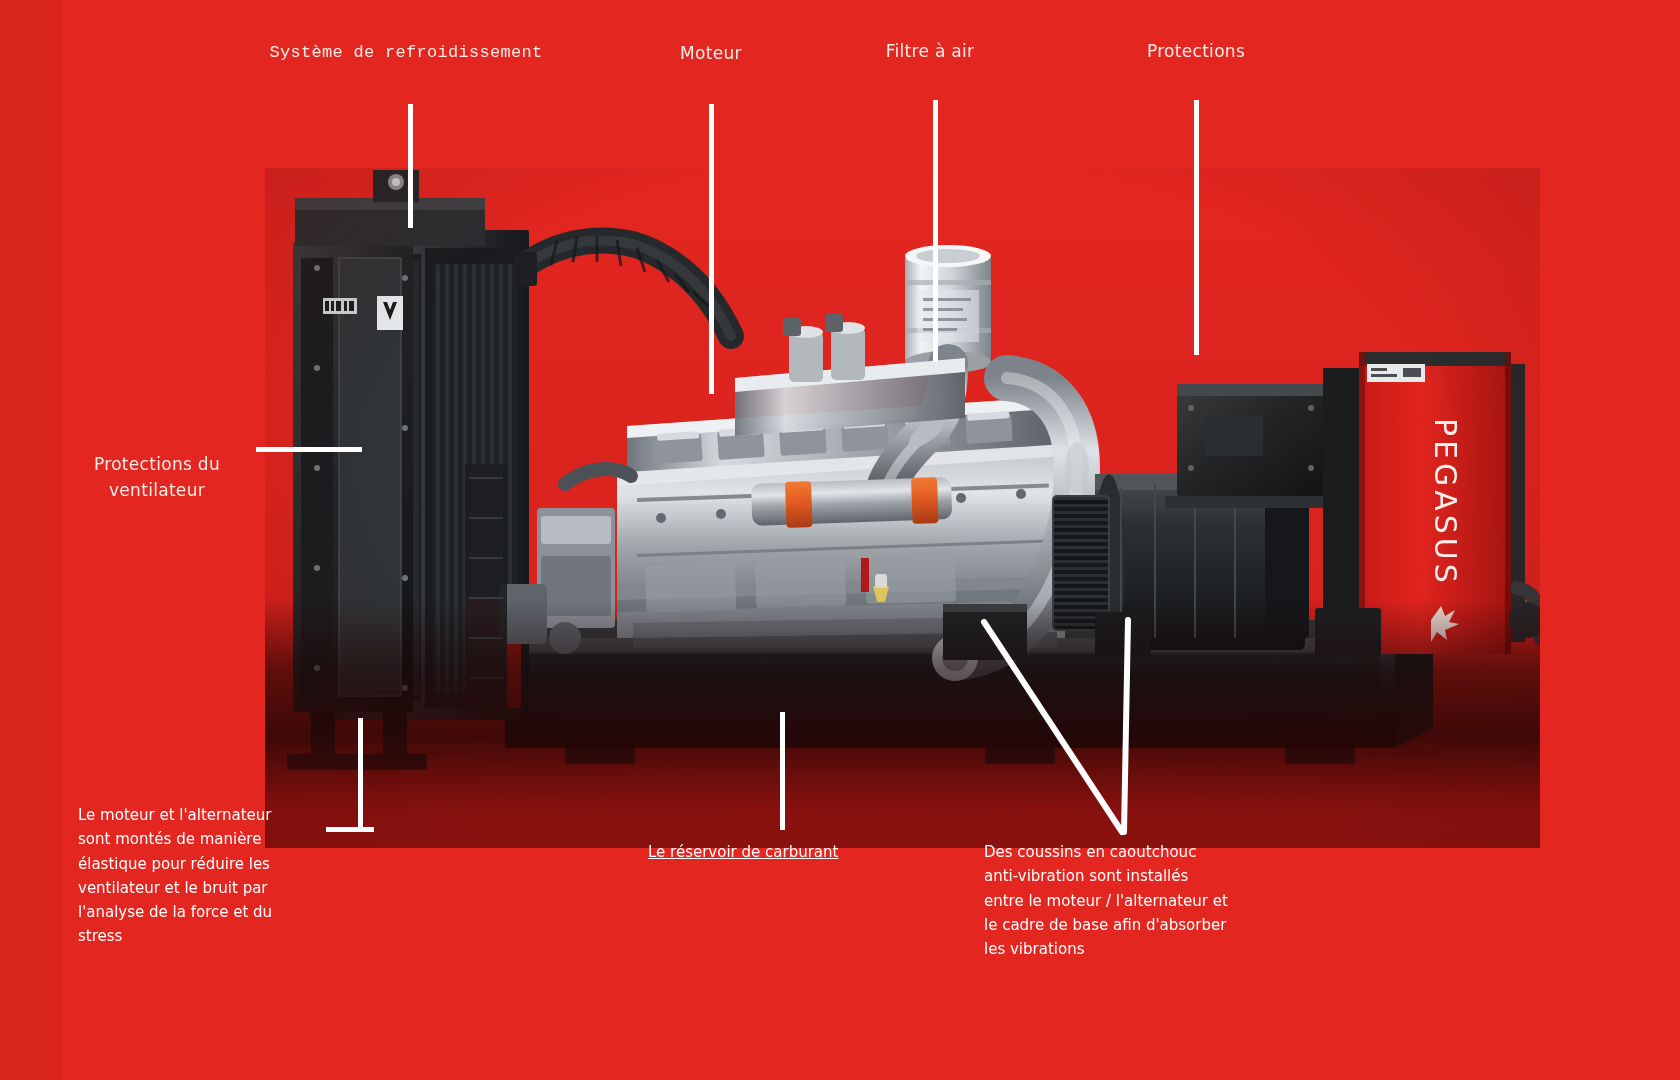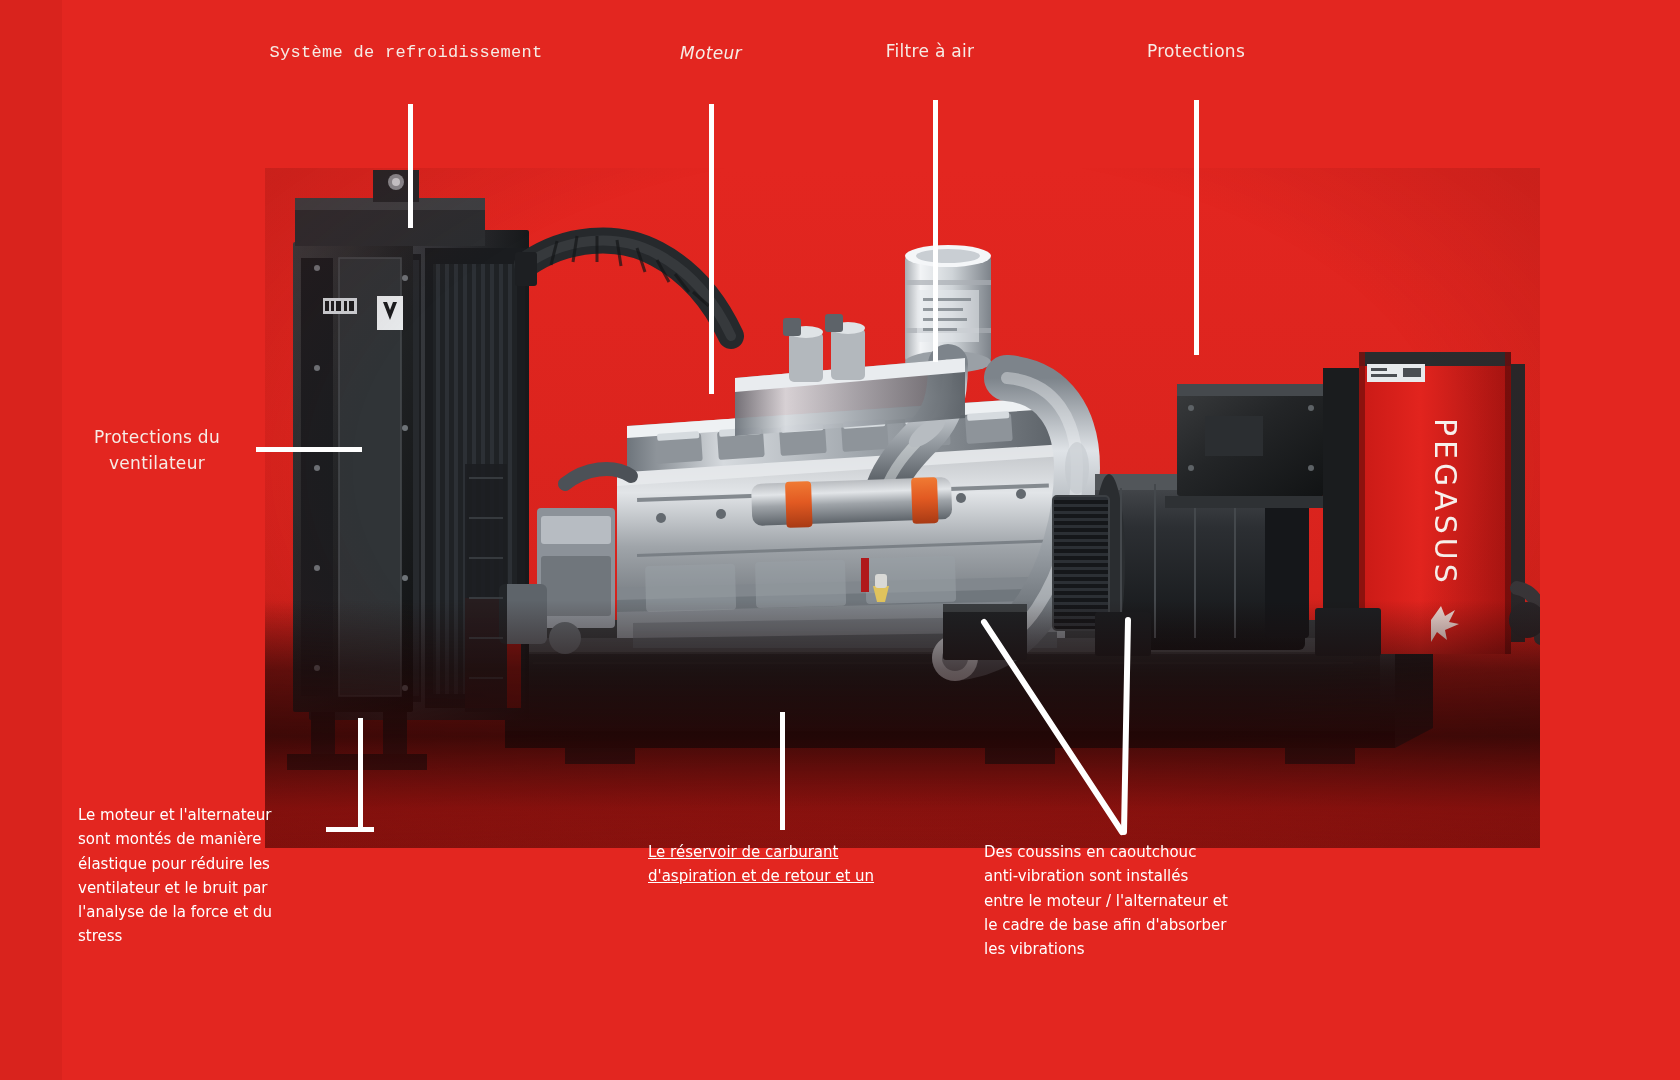--- a/index.html
+++ b/index.html
@@ -40,21 +40,21 @@
     pointer-events:none;
   }
 
   
   .lbl{
     position:absolute;color:#f6ece6;
     font-family:"DejaVu Sans", sans-serif;
     font-size:17px;letter-spacing:.3px;white-space:nowrap;
   }
   .lbl.center{transform:translateX(-50%);}
-  .lbl-multi{white-space:normal;line-height:1.5;text-align:center;}
+  .lbl-multi{white-space:normal;line-height:1.5;text-align:center;margin-top:27px;}
 
   
   .ldr{position:absolute;background:#ffffff;}
   .ldr-v{width:5px;}
   .ldr-h{height:5px;}
 
   
   .para{
     position:absolute;color:#ffffff;
     font-family:"DejaVu Sans", sans-serif;
@@ -409,21 +409,21 @@
         </g>
       </g>
     </svg>
   </div>
   <div class="photo-vig"></div>
   <div class="photo-fade"></div>
 
   <div class="lbl center" style="left:406px;top:43px;font-family:Liberation Mono, monospace;">Système de refroidissement</div>
   <div class="ldr ldr-v" style="left:408px;top:104px;height:124px;"></div>
 
-  <div class="lbl center" style="left:711px;top:43px;font-style:italic;">Moteur</div>
+  <div class="lbl center" style="left:711px;top:43px;">Moteur</div>
   <div class="ldr ldr-v" style="left:709px;top:104px;height:290px;"></div>
 
   <div class="lbl center" style="left:930px;top:41px;">Filtre à air</div>
   <div class="ldr ldr-v" style="left:933px;top:100px;height:262px;"></div>
 
   <div class="lbl center" style="left:1196px;top:41px;">Protections</div>
   <div class="ldr ldr-v" style="left:1194px;top:100px;height:255px;"></div>
 
   <div class="lbl lbl-multi" style="left:62px;top:425px;width:190px;text-align:center;">
     <span>Protections du</span>
@@ -438,21 +438,20 @@
     <span>ventilateur et le bruit par</span>
     <span>l'analyse de la force et du</span>
     <span>stress</span>
   </div>
 
   <div class="ldr ldr-h" style="left:326px;top:827px;width:48px;"></div>
   <div class="ldr ldr-v" style="left:358px;top:718px;height:112px;"></div>
 
   <div class="para" style="left:648px;top:840px;width:272px;text-decoration:underline;">
     <span>Le réservoir de carburant</span>
-    <span>d'aspiration et de retour et un</span>
   </div>
   <div class="ldr ldr-v" style="left:780px;top:712px;height:118px;"></div>
 
   <div class="para" style="left:984px;top:840px;width:272px;">
     <span>Des coussins en caoutchouc</span>
     <span>anti-vibration sont installés</span>
     <span>entre le moteur / l'alternateur et</span>
     <span>le cadre de base afin d'absorber</span>
     <span>les vibrations</span>
   </div>

